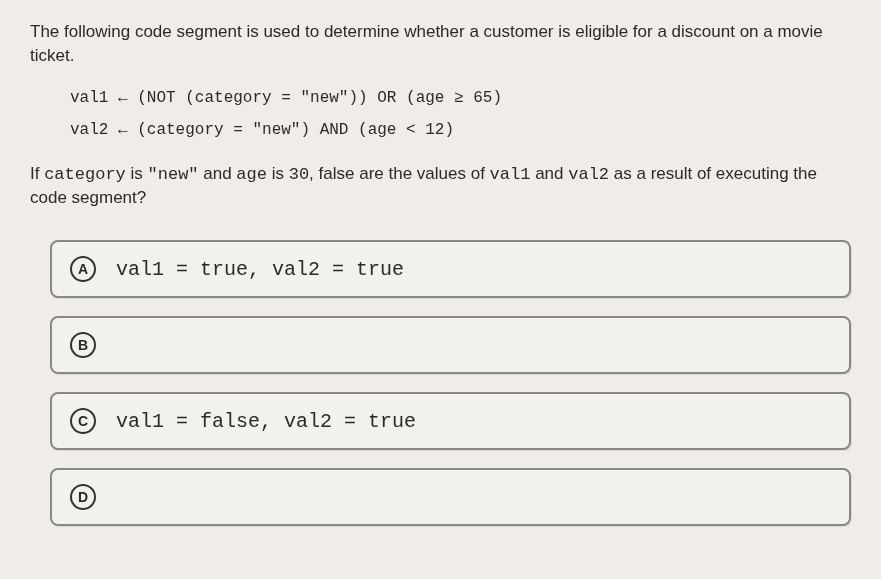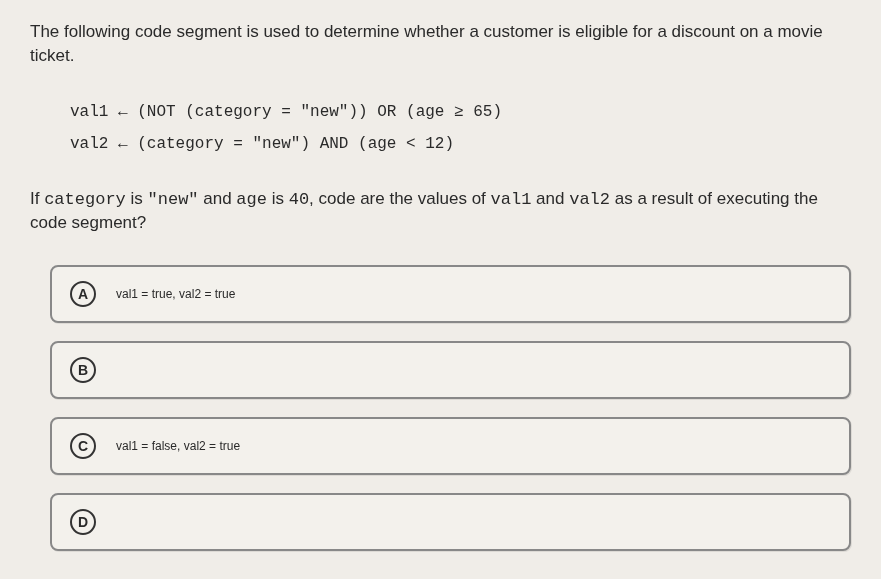--- a/index.html
+++ b/index.html
@@ -10,27 +10,27 @@
     body {
       font-family: Arial, Helvetica, sans-serif;
       background: #f0ede8;
       padding: 20px 30px;
       width: 881px;
       color: #2a2a2a;
     }
     .question-intro {
       font-size: 17px;
       line-height: 1.4;
-      margin-bottom: 28px;
+      margin-bottom: 14px;
     }
     .code-block {
       font-family: 'Courier New', Courier, monospace;
       font-size: 16px;
       margin-left: 40px;
-      margin-bottom: 27px;
+      margin-bottom: 16px;
       line-height: 2;
     }
     .question-prompt {
       font-size: 17px;
       line-height: 1.4;
       margin-bottom: 30px;
     }
     .question-prompt .mono {
       font-family: 'Courier New', Courier, monospace;
       text-align: right;
@@ -55,36 +55,36 @@
       border-radius: 50%;
       display: flex;
       align-items: center;
       justify-content: center;
       font-weight: bold;
       font-size: 14px;
       margin-right: 20px;
       flex-shrink: 0;
     }
     .option-text {
-      font-family: Liberation Sans, sans-serif;
-      font-size: 12px;
+      font-family: Liberation Mono, monospace;
+      font-size: 20px;
     }
   </style>
 </head>
 <body>
 
 <div class="question-intro">The following code segment is used to determine whether a customer is eligible for a discount on a movie ticket.</div>
 
 <div class="code-block">
   <div>val1 ← (NOT (category = "new")) OR (age ≥ 65)</div>
   <div>val2 ← (category = "new") AND (age &lt; 12)</div>
 </div>
 
 <div class="question-prompt">
-  <span>If </span><span class="mono">category</span><span> is </span><span class="mono">"new"</span><span> and </span><span class="mono">age</span><span> is </span><span class="mono">40</span><span>, code are the values of </span><span class="mono">val1</span><span> and </span><span class="mono">val2</span><span> as a result of executing the code segment?</span>
+  <span>If </span><span class="mono">category</span><span> is </span><span class="mono">"new"</span><span> and </span><span class="mono">age</span><span> is </span><span class="mono">30</span><span>, false are the values of </span><span class="mono">val1</span><span> and </span><span class="mono">val2</span><span> as a result of executing the code segment?</span>
 </div>
 
 <div class="options">
   <div class="option">
     <div class="option-letter">A</div>
     <div class="option-text">val1 = true, val2 = true</div>
   </div>
   <div class="option">
     <div class="option-letter">B</div>
   </div>

